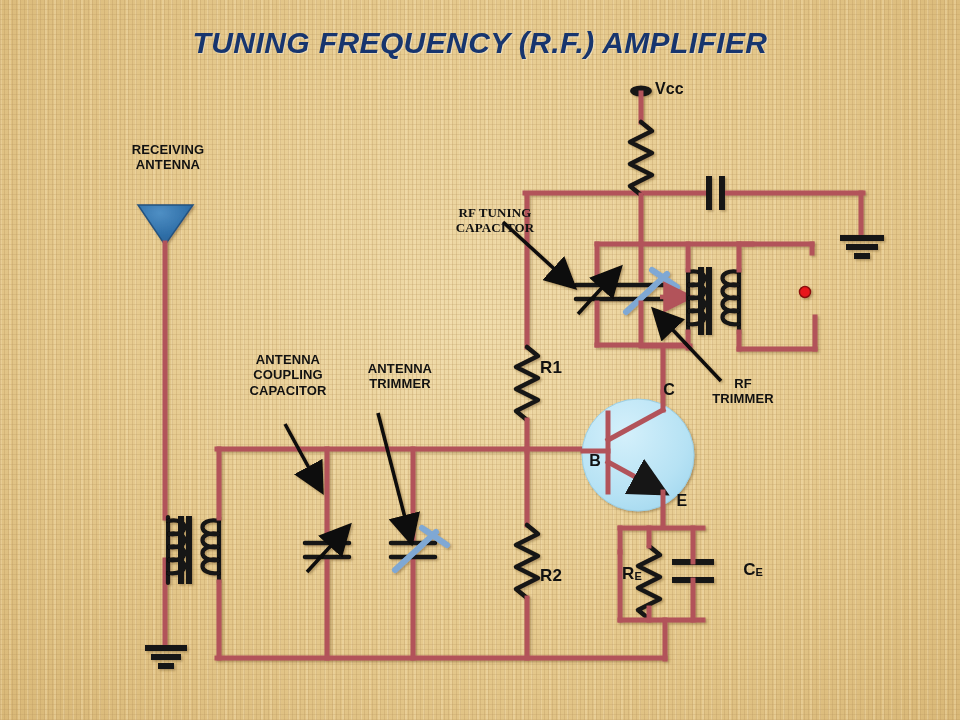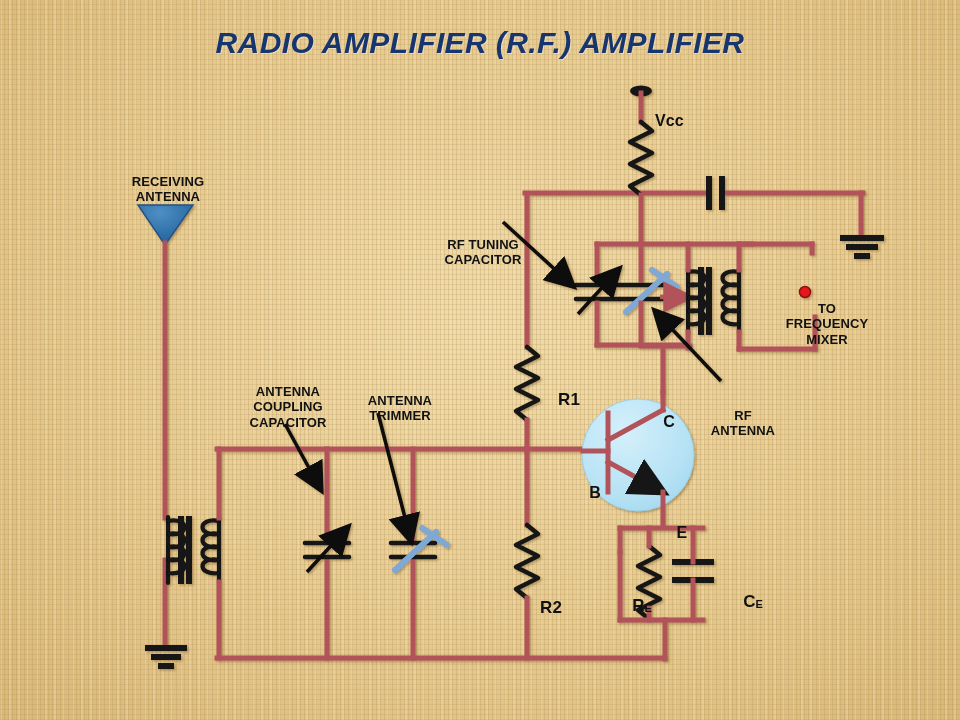--- a/index.html
+++ b/index.html
@@ -28,21 +28,20 @@
     height: 720px;
   }
   .lbl {
     position: absolute;
     color: #111111;
     font-weight: bold;
     line-height: 1.18;
     text-align: center;
     white-space: pre-line;
     letter-spacing: 0.1px;
-    margin-top: 32px;
   }
   #page-title {
     position: absolute;
     left: 0;
     top: 26px;
     width: 960px;
     text-align: center;
     font-size: 30px;
     font-weight: bold;
     font-style: italic;
@@ -53,21 +52,21 @@
   .lbl-small { font-size: 13px; }
   .lbl-term  { font-size: 16px; font-weight: bold; }
   .lbl-comp  { font-size: 17px; font-weight: bold; }
   .sub { font-size: 11px; vertical-align: -0.12em; }
 </style>
 </head>
 <body>
 
 <div id="stage">
 
-  <div id="page-title">RADIO AMPLIFIER (R.F.) AMPLIFIER</div>
+  <div id="page-title">TUNING FREQUENCY (R.F.) AMPLIFIER</div>
 
   <svg id="svg-layer" viewBox="0 0 960 720">
     <defs>
       <style>
         .wire { stroke: #b2535a; stroke-width: 5; fill: none; stroke-linecap: square; }
         .wire-thin { stroke: #b2535a; stroke-width: 4.5; fill: none; }
         .sym { stroke: #121212; stroke-width: 4.5; fill: none; stroke-linecap: round; stroke-linejoin: round; }
         .sym-thick { stroke: #121212; stroke-width: 6; fill: none; stroke-linecap: butt; }
         .sym-coil { stroke: #121212; stroke-width: 4.2; fill: none; stroke-linecap: round; }
         .trim { stroke: #7fa8d4; stroke-width: 6; fill: none; stroke-linecap: round; }
@@ -262,44 +261,41 @@
         <line class="arrowline" x1="378" y1="413" x2="411" y2="541" marker-end="url(#ann-arrow)"></line>
         <line class="arrowline" x1="721" y1="381" x2="655" y2="311" marker-end="url(#ann-arrow)"></line>
       </g>
 
     </g>
   </svg>
 
   <div class="lbl lbl-small" style="left:88px; top:142px; width:160px;">RECEIVING
 ANTENNA</div>
 
-  <div class="lbl lbl-small" style="left:393px; top:205px; width:180px;">RF TUNING
+  <div class="lbl lbl-small" style="left:405px; top:205px; width:180px;font-family:Liberation Serif, serif;">RF TUNING
 CAPACITOR</div>
 
   <div class="lbl lbl-small" style="left:218px; top:352px; width:140px;">ANTENNA
 COUPLING
 CAPACITOR</div>
 
   <div class="lbl lbl-small" style="left:345px; top:361px; width:110px;">ANTENNA
 TRIMMER</div>
 
   <div class="lbl lbl-small" style="left:688px; top:376px; width:110px;">RF
-ANTENNA</div>
-
-  <div class="lbl lbl-small" style="left:742px; top:269px; width:170px;">TO
-FREQUENCY
-MIXER</div>
+TRIMMER</div>
+
 
   <div class="lbl lbl-term" style="left:655px; top:80px; width:50px; text-align:left;">Vcc</div>
 
-  <div class="lbl lbl-comp" style="left:540px; top:358px; width:40px; text-align:right;">R1</div>
+  <div class="lbl lbl-comp" style="left:540px; top:358px; width:40px; text-align:left;">R1</div>
 
   <div class="lbl lbl-comp" style="left:540px; top:566px; width:40px; text-align:left;">R2</div>
 
-  <div class="lbl lbl-comp" style="left:612px; top:564px; width:40px; text-align:right;"><span>R</span><span class="sub">E</span></div>
+  <div class="lbl lbl-comp" style="left:612px; top:564px; width:40px; text-align:center;"><span>R</span><span class="sub">E</span></div>
 
   <div class="lbl lbl-comp" style="left:723px; top:560px; width:40px; text-align:right;"><span>C</span><span class="sub">E</span></div>
 
   <div class="lbl lbl-term" style="left:585px; top:452px; width:20px;">B</div>
 
   <div class="lbl lbl-term" style="left:659px; top:381px; width:20px;">C</div>
 
   <div class="lbl lbl-term" style="left:672px; top:492px; width:20px;">E</div>
 
 </div>

